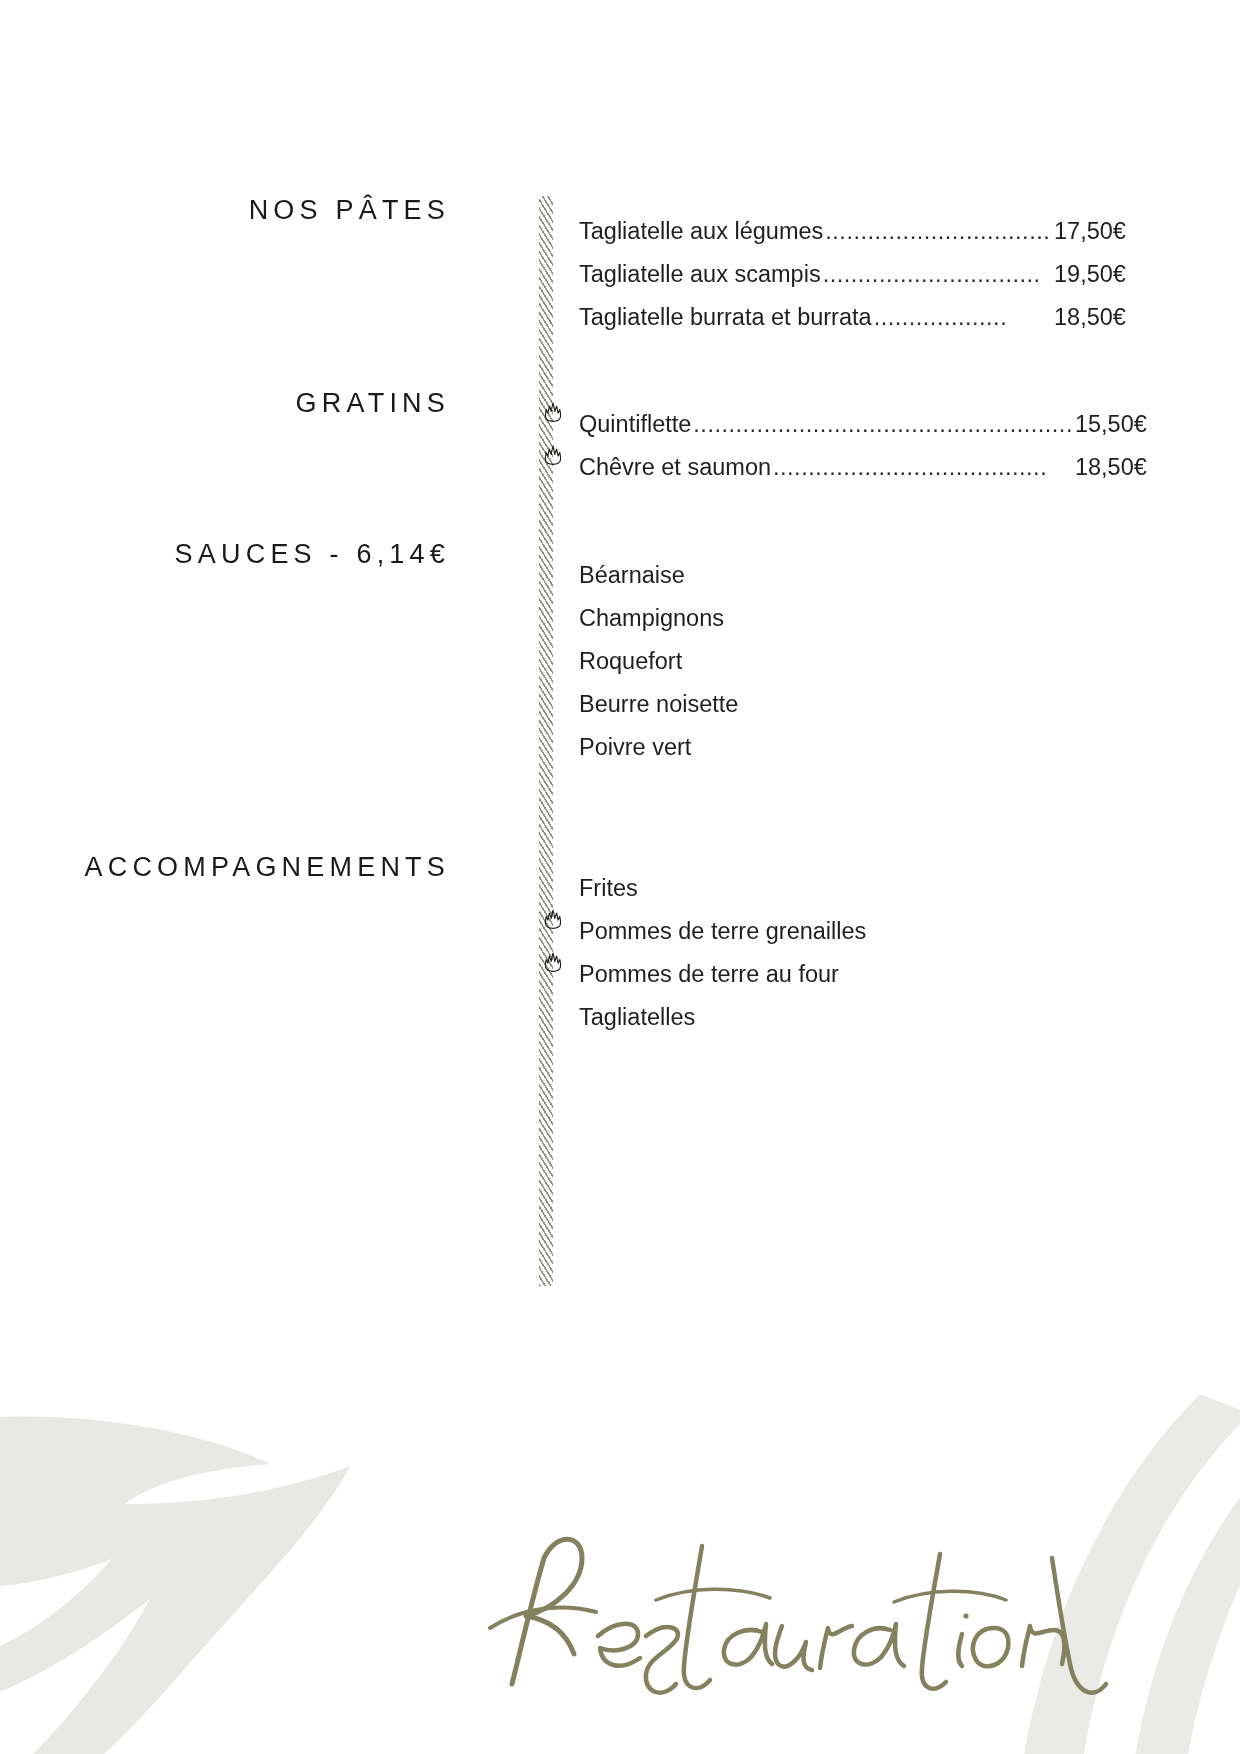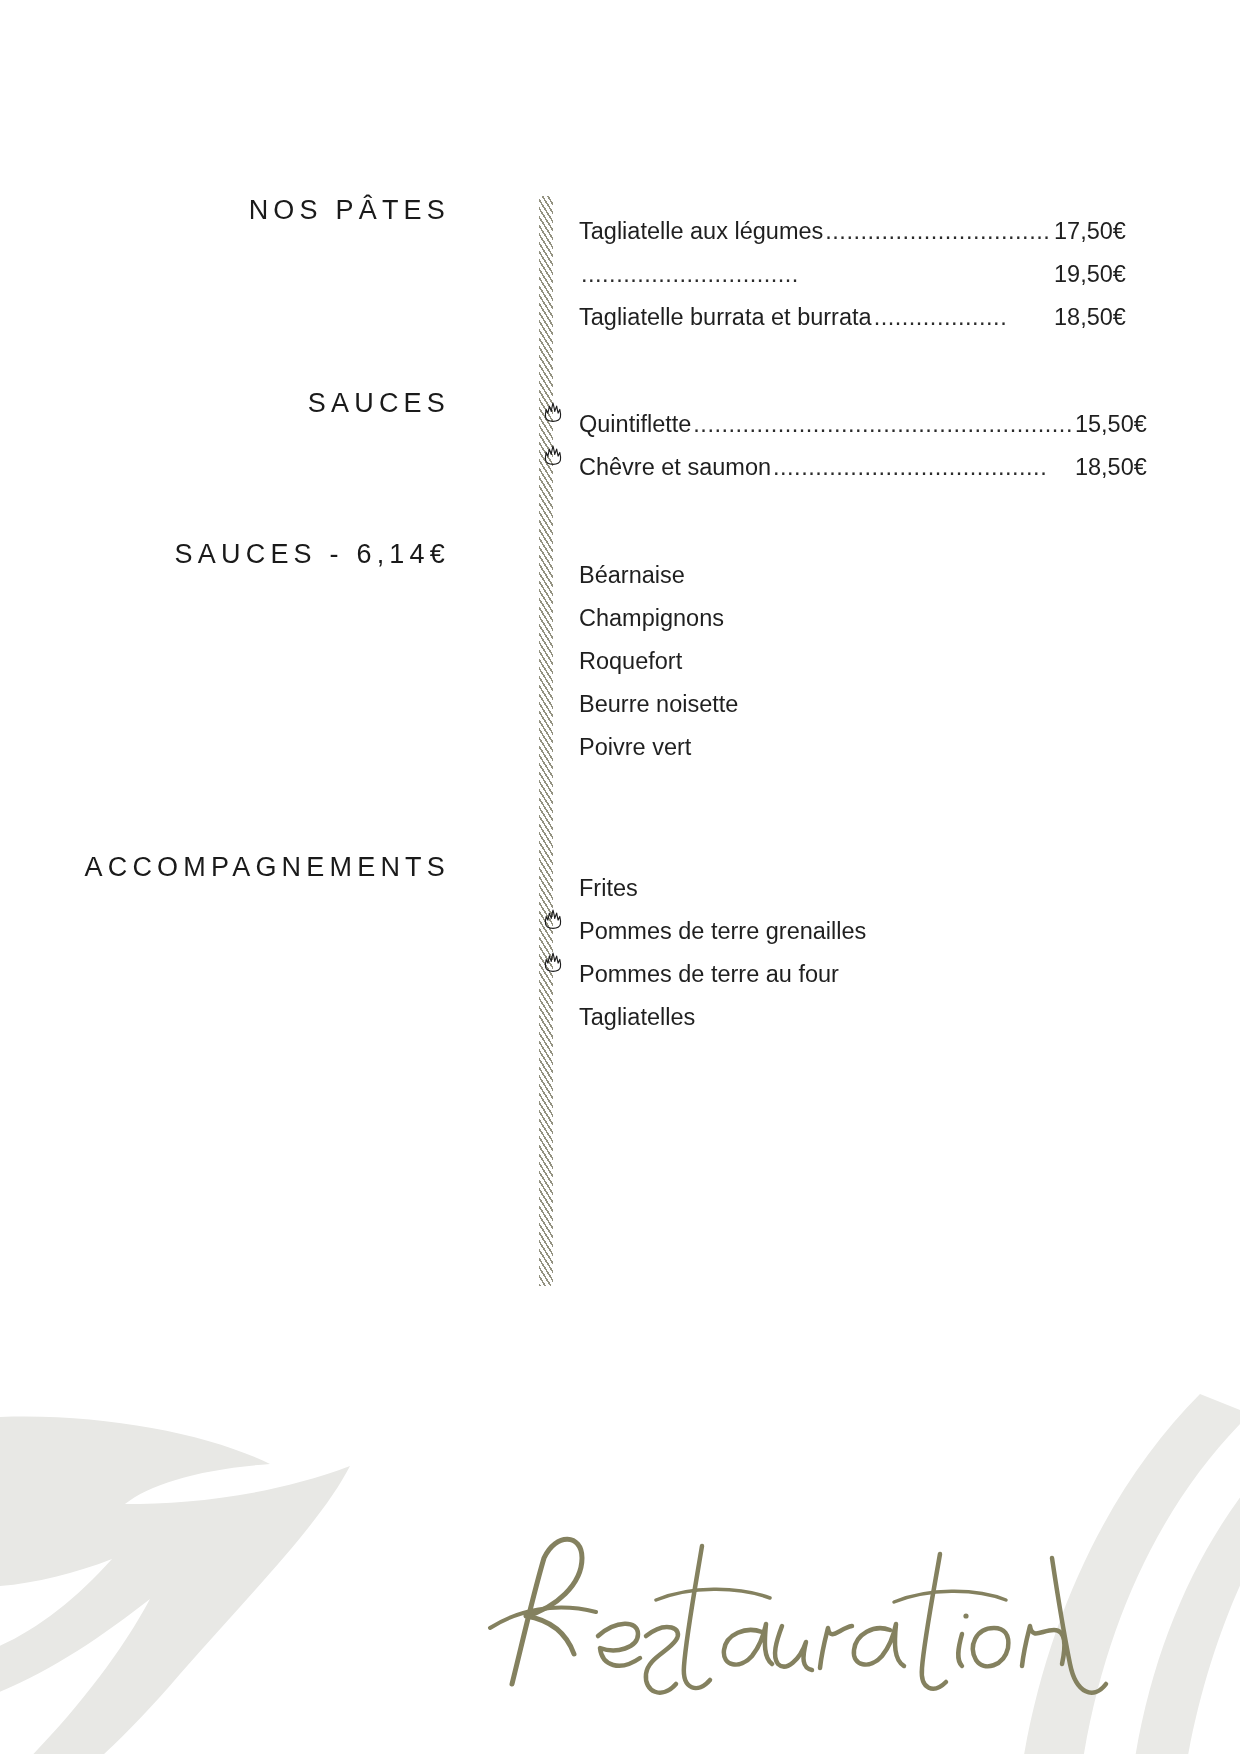--- a/index.html
+++ b/index.html
@@ -194,37 +194,38 @@
 
         <div class="item-row">
           <span class="flame-slot"></span>
           <span class="item-name">Tagliatelle aux légumes</span>
           <span class="item-leader">................................</span>
           <span class="item-price">17,50€</span>
         </div>
 
         <div class="item-row">
           <span class="flame-slot"></span>
+          <span class="item-name">Tagliatelle aux scampis</span>
           <span class="item-leader">...............................</span>
           <span class="item-price">19,50€</span>
         </div>
 
         <div class="item-row">
           <span class="flame-slot"></span>
           <span class="item-name">Tagliatelle burrata et burrata</span>
           <span class="item-leader">...................</span>
           <span class="item-price">18,50€</span>
         </div>
 
       </div>
     </div>
 
     <div class="section" style="top:389px;">
       <div class="section-title-cell">
-        <span class="section-title">SAUCES</span>
+        <span class="section-title">GRATINS</span>
       </div>
       <div class="section-items-cell">
 
         <div class="item-row">
           <span class="flame-slot">
             <svg viewBox="0 0 24 24" xmlns="http://www.w3.org/2000/svg" aria-hidden="true">
               <path d="M12 2.2 C 12.9 6.0, 13.6 8.6, 13.9 11.4 C 14.6 9.4, 15.2 7.6, 16.0 5.6
                        C 16.5 8.6, 17.0 10.6, 17.6 13.2 C 18.2 11.8, 18.8 10.6, 19.4 9.2
                        C 20.2 12.6, 20.6 15.2, 20.1 17.6 C 19.4 20.6, 16.3 22.2, 12 22.2
                        C 7.7 22.2, 4.6 20.6, 3.9 17.6 C 3.4 15.2, 3.8 12.6, 4.6 9.2

